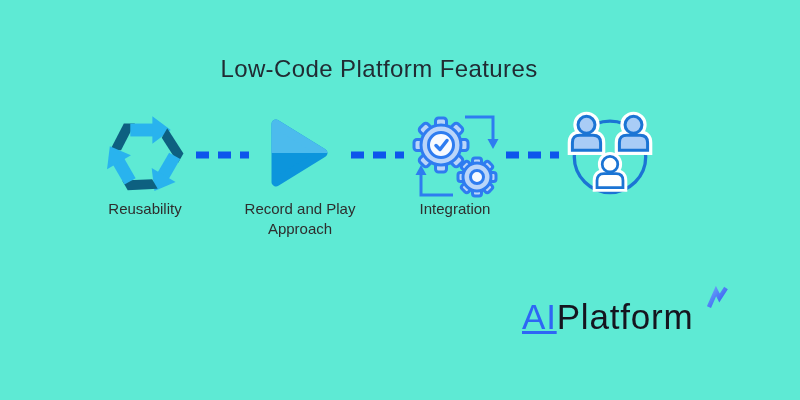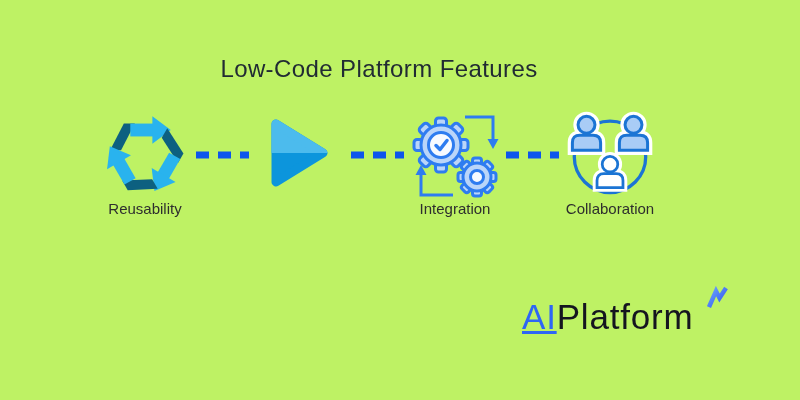--- a/index.html
+++ b/index.html
@@ -1,17 +1,17 @@
 <!DOCTYPE html>
 <html><head>
 <meta charset="utf-8">
 <style>
   html,body{margin:0;padding:0;background:#ffffff;}
   .canvas{
-    position:relative;width:800px;height:400px;background:#bef264;overflow:hidden;
+    position:relative;width:800px;height:400px;background:#5eead4;overflow:hidden;
     font-family:"Liberation Sans","DejaVu Sans",sans-serif;
   }
   .title{
     position:absolute;top:55px;left:0;width:758px;text-align:center;
     font-size:24px;font-weight:500;color:#212b33;letter-spacing:0.4px;
   }
   .features-row{
     position:absolute;top:107px;left:85px;width:585px;
     display:flex;align-items:flex-start;
   }
@@ -86,20 +86,21 @@
         <svg width="62" height="74" viewBox="0 0 62 74" aria-hidden="true">
           <defs>
             <clipPath id="playTop">
                 <rect x="0" y="0" width="62" height="37"></rect>
               </clipPath>
           </defs>
           <path d="M7,8 L54,37 L7,66 Z" fill="#0c95dc" stroke="#0c95dc" stroke-width="9" stroke-linejoin="round"></path>
           <path d="M7,8 L54,37 L7,66 Z" fill="#4cbbed" stroke="#4cbbed" stroke-width="9" stroke-linejoin="round" clip-path="url(#playTop)"></path>
         </svg>
       </div>
+      <div class="feature-label">Record and Play Approach</div>
     </div>
 
     <div class="connector">
       <svg width="61" height="92" viewBox="0 0 61 92">
         <line x1="4" y1="48" x2="57" y2="48" stroke="#0d55ec" stroke-width="7" stroke-dasharray="13 9"></line>
       </svg>
     </div>
 
     <div class="feature">
       <div class="icon-box">
@@ -185,21 +186,20 @@
               <circle cx="0" cy="-11" r="9"></circle>
               <path d="M-15,16 V8 Q-15,0 -7,0 L7,0 Q15,0 15,8 V16 Z"></path>
             </g>
             <g fill="#ffffff" stroke="#1b74d4" stroke-width="3.2">
               <circle cx="0" cy="-11" r="9"></circle>
               <path d="M-15,16 V8 Q-15,0 -7,0 L7,0 Q15,0 15,8 V16 Z"></path>
             </g>
           </g>
         </svg>
       </div>
-      <div class="feature-label">Collaboration</div>
     </div>
 
   </div>
 
   <div class="logo">
     <span class="ai">AI</span><span class="multiple">Platform</span>
   </div>
   <svg class="logo-mark" width="22" height="24" viewBox="0 0 22 24" aria-hidden="true">
     <defs>
       <linearGradient id="markGrad" x1="0" y1="0" x2="1" y2="1">

